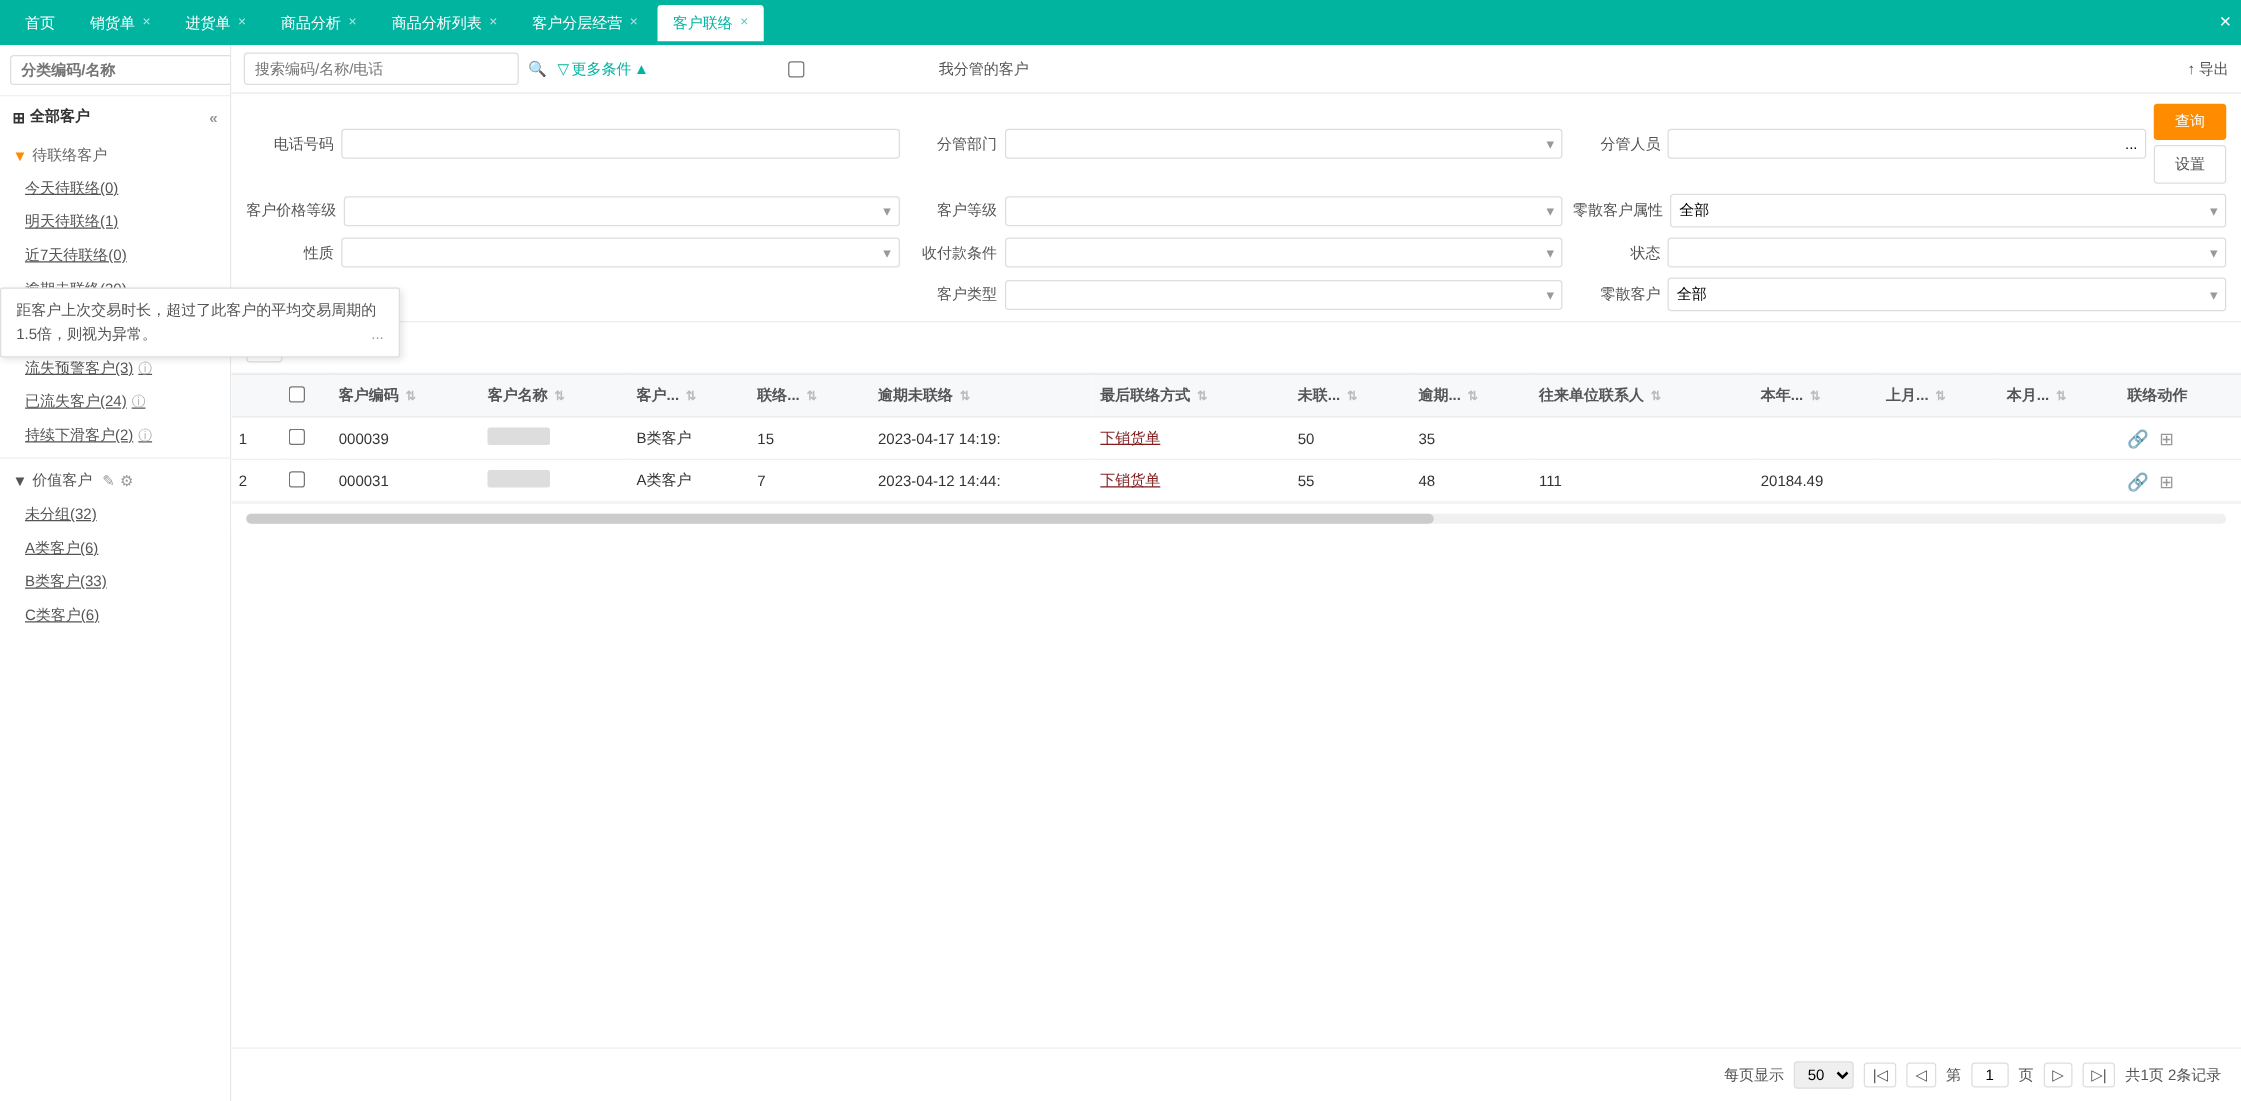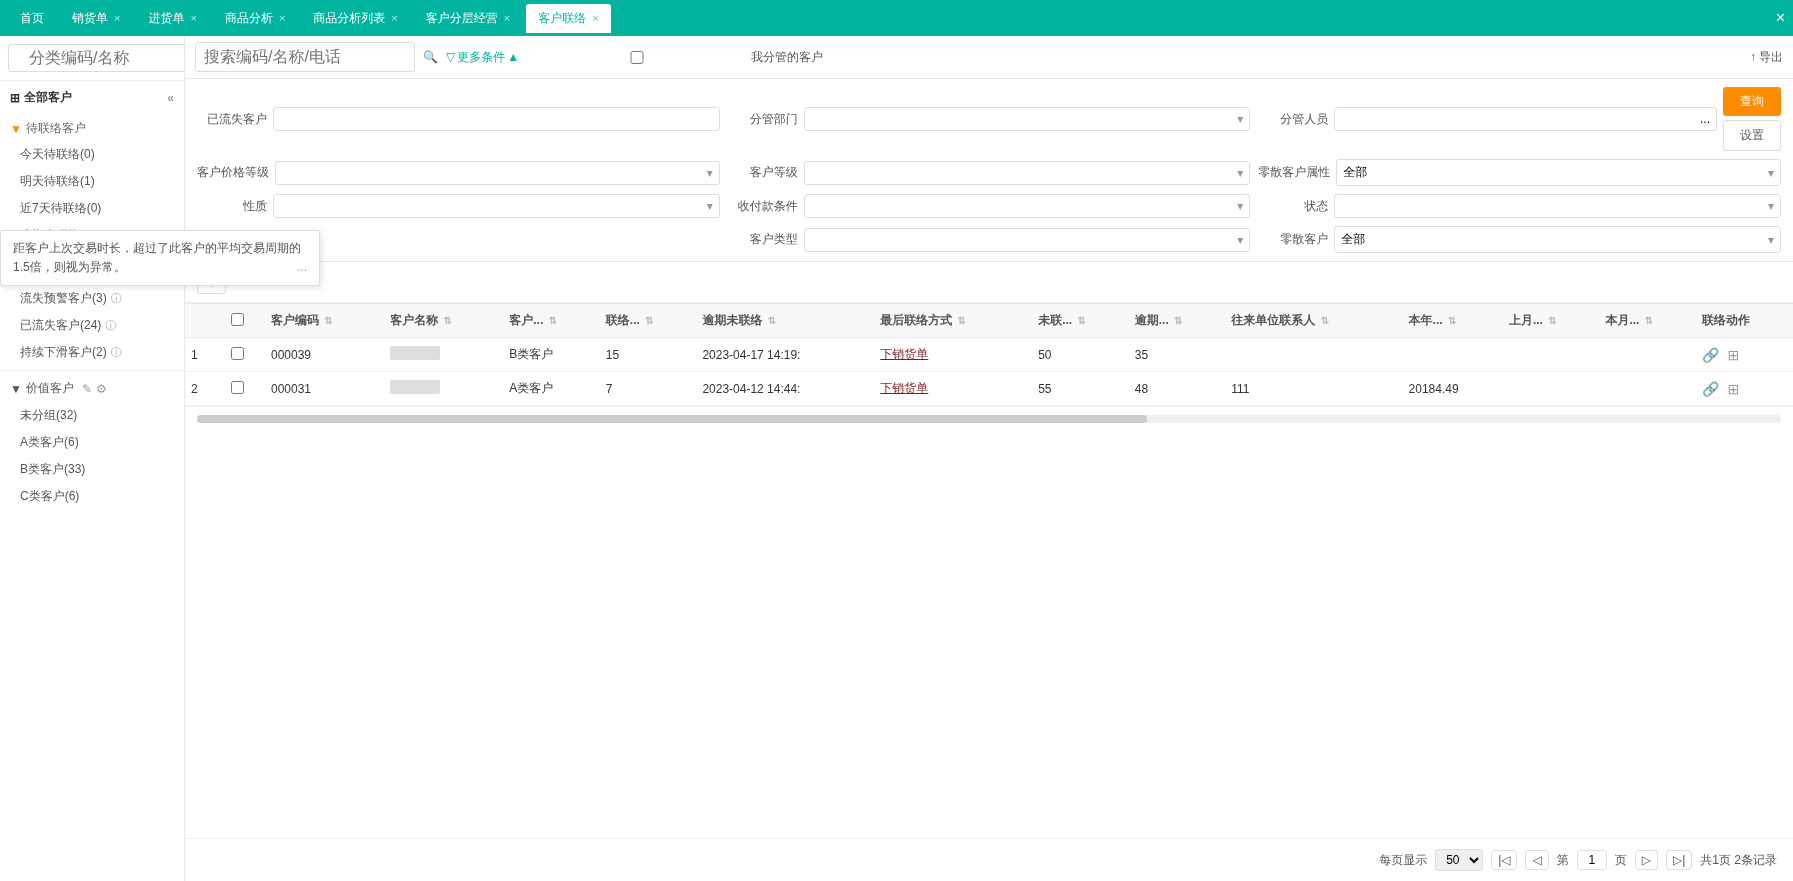--- a/index.html
+++ b/index.html
@@ -11,40 +11,40 @@
     .nav-tab.active { background: #fff; color: #00b4a0; }
     .nav-tab .close-x { font-size: 11px; opacity: 0.7; margin-left: 2px; }
     .nav-close-all { color: #fff; margin-left: auto; cursor: pointer; font-size: 16px; }
 
     
     .main-layout { display: flex; height: calc(881px - 36px); }
 
     
     .sidebar { width: 185px; background: #fff; border-right: 1px solid #e8e8e8; display: flex; flex-direction: column; overflow-y: auto; flex-shrink: 0; }
     .sidebar-search { padding: 8px; border-bottom: 1px solid #f0f0f0; display: flex; align-items: center; gap: 4px; }
-    .sidebar-search input { flex: 1; border: 1px solid #ddd; border-radius: 3px; padding: 4px 20px; font-size: 16px; outline: none; }
+    .sidebar-search input { flex: 1; border: 1px solid #ddd; border-radius: 3px; padding: 4px 8px; font-size: 12px; outline: none; font-weight: bold; }
     .sidebar-header { padding: 8px 10px; display: flex; align-items: center; gap: 4px; font-weight: bold; color: #333; }
     .sidebar-header .collapse-btn { margin-left: auto; color: #999; cursor: pointer; }
     .sidebar-section-title { padding: 6px 10px 4px 10px; color: #666; display: flex; align-items: center; gap: 4px; font-size: 12px; }
     .sidebar-section-title .arrow { color: #ff8c00; }
-    .sidebar-item { padding: 5px 10px 5px 20px; color: #555; cursor: pointer; display: flex; align-items: center; gap: 4px; }
+    .sidebar-item { padding: 5px 10px 5px 20px; color: #555; cursor: pointer; display: flex; align-items: center; gap: 4px; text-decoration: underline; }
     .sidebar-item.active { background: #fff3e0; color: #ff8c00; border-left: 3px solid #ff8c00; }
     .sidebar-item .info-icon { color: #aaa; font-size: 11px; }
     .sidebar-divider { height: 1px; background: #f0f0f0; margin: 4px 0; }
     .sidebar-grupo { padding: 5px 10px; display: flex; align-items: center; gap: 4px; color: #555; cursor: pointer; }
 
     
     .tooltip-box { position: absolute; left: 0; top: 230px; background: #fff; border: 1px solid #ddd; padding: 8px 12px; z-index: 100; box-shadow: 2px 2px 6px rgba(0,0,0,0.1); max-width: 320px; color: #555; font-size: 12px; line-height: 1.6; border-radius: 2px; }
 
     
     .content-area { flex: 1; display: flex; flex-direction: column; overflow: hidden; background: #f5f7fa; }
 
     
     .filter-bar { background: #fff; padding: 6px 10px; display: flex; align-items: center; gap: 8px; border-bottom: 1px solid #e8e8e8; }
-    .filter-bar input { border: 1px solid #ddd; border-radius: 3px; padding: 5px 8px; width: 220px; font-size: 16px; outline: none; }
+    .filter-bar input { border: 1px solid #ddd; border-radius: 3px; padding: 5px 8px; width: 220px; font-size: 12px; outline: none; }
     .filter-more { color: #00b4a0; cursor: pointer; display: flex; align-items: center; gap: 2px; }
     .filter-checkbox { display: flex; align-items: center; gap: 4px; color: #555; cursor: pointer; }
     .export-btn { margin-left: auto; color: #555; cursor: pointer; display: flex; align-items: center; gap: 3px; }
 
     
     .advanced-filter { background: #fff; border-bottom: 1px solid #e8e8e8; padding: 8px 12px; display: grid; grid-template-columns: repeat(3, 1fr); gap: 8px; }
     .filter-row { display: flex; align-items: center; gap: 6px; }
     .filter-label { color: #555; white-space: nowrap; min-width: 70px; text-align: right; }
     .filter-input { flex: 1; border: 1px solid #ddd; border-radius: 3px; padding: 4px 6px; font-size: 12px; outline: none; min-width: 0; }
     .filter-select { flex: 1; border: 1px solid #ddd; border-radius: 3px; padding: 4px 6px; font-size: 12px; background: #fff; display: flex; align-items: center; justify-content: space-between; cursor: pointer; min-width: 0; }
@@ -216,21 +216,21 @@
       </label>
       <div class="export-btn" style="margin-left:auto;">
         <span>↑</span>
         <span>导出</span>
       </div>
     </div>
 
     <div class="advanced-filter">
 
       <div class="filter-row">
-        <span class="filter-label">已流失客户</span>
+        <span class="filter-label">电话号码</span>
         <input class="filter-input" type="text" style="">
       </div>
       <div class="filter-row">
         <span class="filter-label">分管部门</span>
         <div class="filter-select">
           <span></span>
           <span class="arrow">▾</span>
         </div>
       </div>
       <div class="filter-row">

